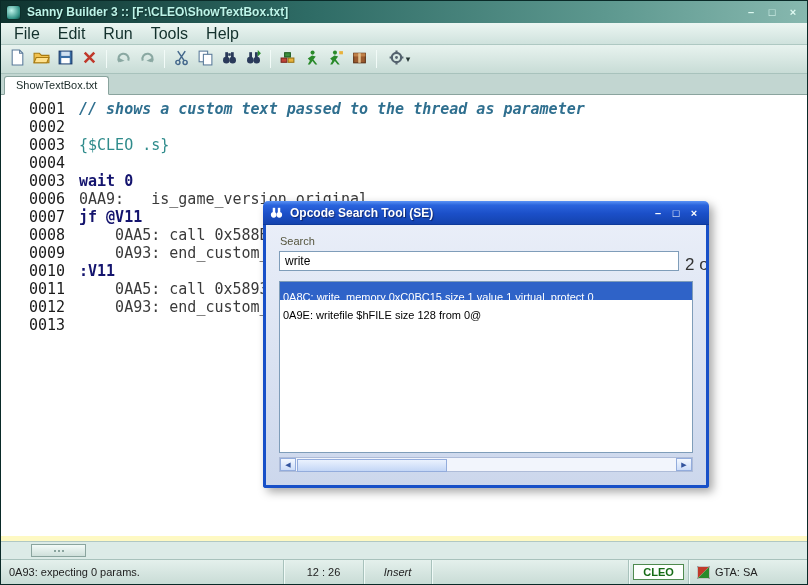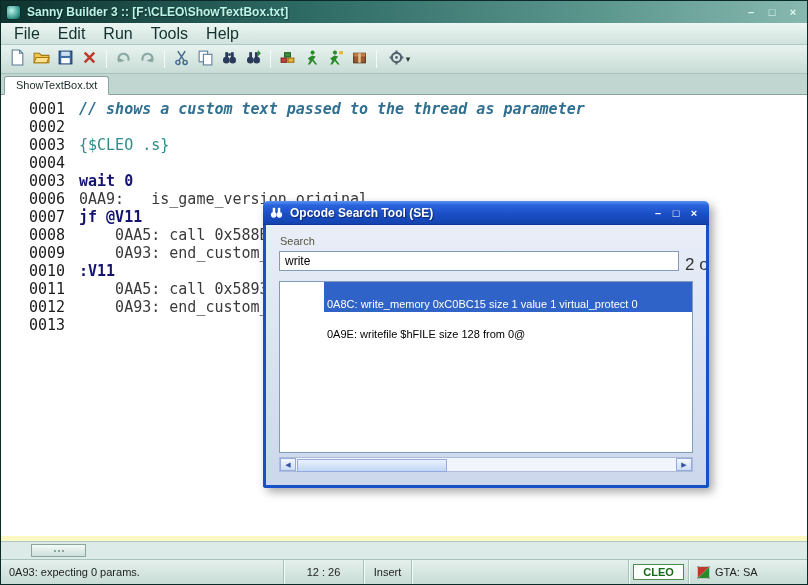--- a/index.html
+++ b/index.html
@@ -55,21 +55,21 @@
     display:flex; align-items:center; justify-content:center; gap:2px; }
   .grip-dot { width:2px; height:2px; background:#8aa49e; }
 
   
   .statusbar { position:absolute; left:0; right:0; bottom:0; height:25px; display:flex; align-items:stretch;
     background:linear-gradient(#e4f0ec,#c9dcd6); border-top:1px solid #a8c2bc; font-size:11px; color:#222; }
   .sb-panel { display:flex; align-items:center; padding:0 8px;
     border-right:1px solid #a8c2bc; box-shadow:1px 0 0 #f0faf7; }
   .sb-msg { width:283px; }
   .sb-pos { width:80px; justify-content:center; }
-  .sb-mode { width:48px; justify-content:center; }
+  .sb-mode { width:68px; justify-content:center;font-style:italic; }
   .sb-fill { flex:1; }
   .sb-cleo { width:60px; justify-content:center; }
   .cleo-box { border:1px solid #4f8a4f; background:#fdfffd; color:#156b15; font-weight:bold;
     padding:1px 9px; font-size:11px; }
   .sb-game { width:118px; border-right:none; gap:5px; }
   .game-icon svg { width:13px; height:13px; display:block; }
 
   
   .dialog { position:absolute; left:262px; top:200px; width:446px; height:287px;
     border-radius:6px 6px 3px 3px; box-shadow:4px 4px 10px rgba(0,0,0,.35); }
@@ -84,21 +84,21 @@
   .dlg-body { position:relative; height:263px; overflow:hidden; border-radius:0 0 3px 3px;
     border:3px solid #1850c8; border-top:none;
     background:linear-gradient(#e9eef8,#ccd7ec); }
   .search-label { position:absolute; left:14px; top:10px; font-size:11px; color:#55553e; }
   .search-input { position:absolute; left:13px; top:26px; width:400px; height:20px;
     border:1px solid #7f9db9; font-size:12px; padding:2px 5px; font-family:"Liberation Sans",sans-serif; }
   .result-count { position:absolute; left:419px; top:30px; width:22px; font-size:17px; color:#333;
     white-space:nowrap; overflow:hidden; }
   .listbox { position:absolute; left:13px; top:56px; width:414px; height:172px;
     background:#fff; border:1px solid #7f9db9; font-size:11px; overflow:hidden; }
-  .lrow { height:24px; line-height:14px; padding:15px 3px; white-space:nowrap; color:#000;margin-left:44px; }
+  .lrow { height:18px; line-height:14px; padding:8px 3px; white-space:nowrap; color:#000; }
   .lrow.selected { background:#2f63c8; color:#fff; }
   .list-hscroll { position:absolute; left:13px; top:232px; width:414px; height:15px;
     background:#f2f5fc; border:1px solid #aebcd8; display:flex; justify-content:space-between; }
   .sbtn { width:16px; height:13px; background:linear-gradient(#f4f8ff,#cdddf8); border:1px solid #93acdc;
     color:#33549e; font-size:7px; display:flex; align-items:center; justify-content:center; }
   .sthumb { position:absolute; left:17px; top:1px; width:150px; height:13px;
     background:linear-gradient(#eaf2fe,#c4d6f6); border:1px solid #93acdc; }
 </style>
 </head>
 <body>

